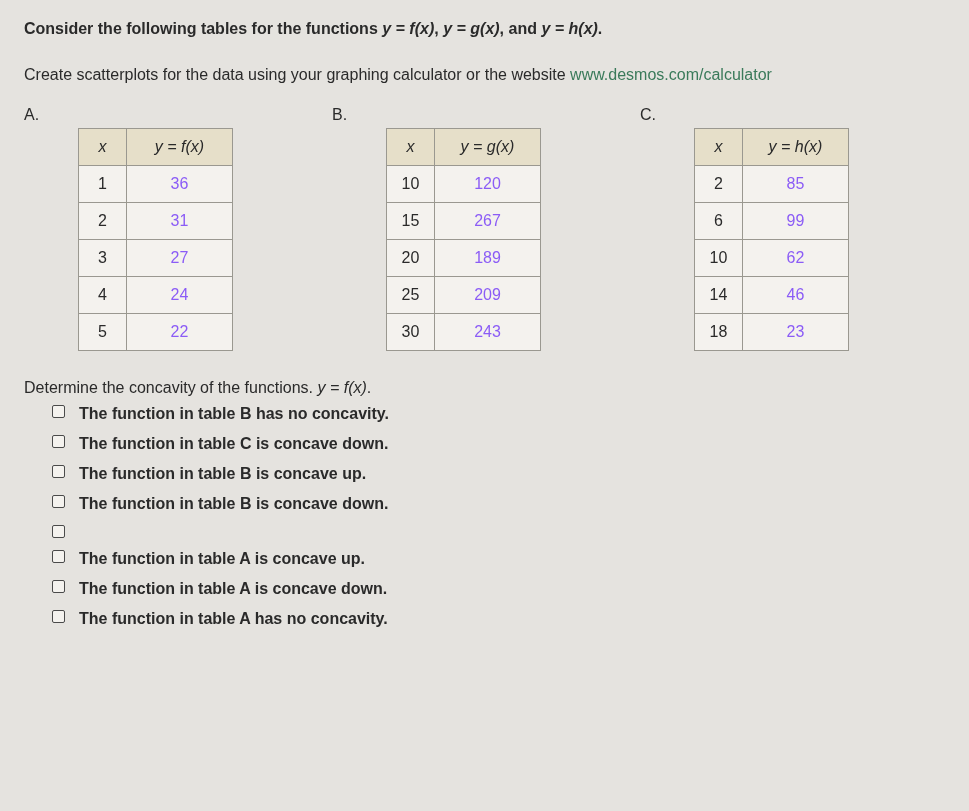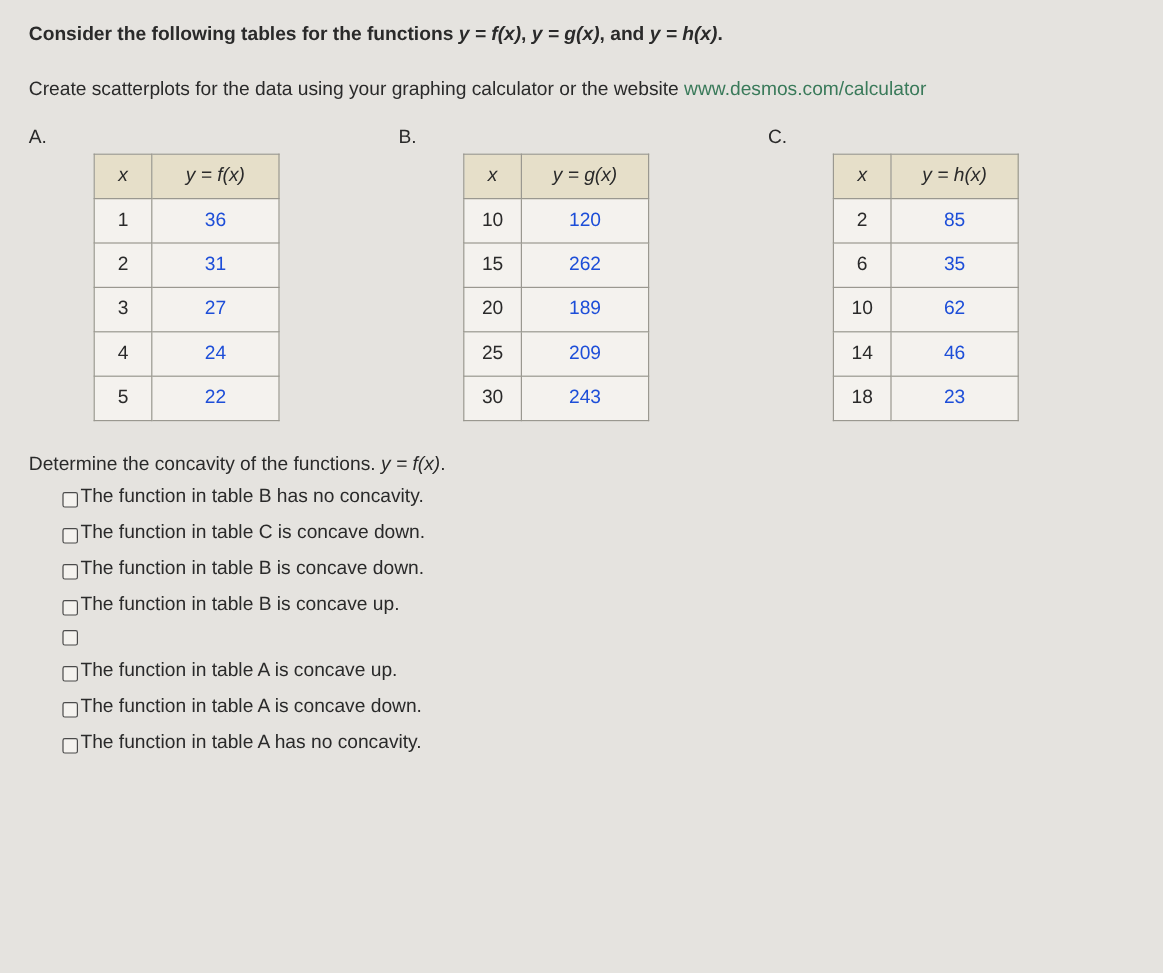--- a/index.html
+++ b/index.html
@@ -34,28 +34,29 @@
     text-align: center;
     padding: 9px 0;
     font-weight: 400;
   }
   th {
     background: #e6dfc9;
     font-style: italic;
   }
   .col-x { width: 48px; }
   .col-y { width: 106px; }
-  td.col-y { color: #1d4ed8; margin-left: 36px; }
+  td.col-y { color: #8b5cf6; margin-left: 36px; }
   .question { margin-bottom: 2px; }
   .options { padding-left: 28px; }
   .opt-row {
     display: flex;
-    align-items: flex-end;
-    gap: 2px;
+    align-items: flex-start;
+    gap: 14px;
     padding: 6px 0;
+    font-weight: bold;
   }
   .cb {
     width: 13px; height: 13px;
     border: 1.5px solid #4a4a4a;
     border-radius: 2px;
     background: #f4f2ee;
     flex-shrink: 0;
   }
 </style>
 </head>
@@ -113,21 +114,21 @@
             <tr>
           <th class="col-x">x</th>
           <th class="col-y">y = g(x)</th>
         </tr>
         <tr>
               <td class="col-x">10</td>
               <td class="col-y">120</td>
             </tr>
         <tr>
               <td class="col-x">15</td>
-              <td class="col-y">262</td>
+              <td class="col-y">267</td>
             </tr>
         <tr>
               <td class="col-x">20</td>
               <td class="col-y">189</td>
             </tr>
         <tr>
               <td class="col-x">25</td>
               <td class="col-y">209</td>
             </tr>
         <tr>
@@ -147,21 +148,21 @@
             <tr>
           <th class="col-x">x</th>
           <th class="col-y">y = h(x)</th>
         </tr>
         <tr>
               <td class="col-x">2</td>
               <td class="col-y">85</td>
             </tr>
         <tr>
               <td class="col-x">6</td>
-              <td class="col-y">35</td>
+              <td class="col-y">99</td>
             </tr>
         <tr>
               <td class="col-x">10</td>
               <td class="col-y">62</td>
             </tr>
         <tr>
               <td class="col-x">14</td>
               <td class="col-y">46</td>
             </tr>
         <tr>
@@ -183,28 +184,28 @@
   <div class="opt-row">
       <span class="cb"></span>
       <span>The function in table B has no concavity.</span>
     </div>
   <div class="opt-row">
       <span class="cb"></span>
       <span>The function in table C is concave down.</span>
     </div>
   <div class="opt-row">
       <span class="cb"></span>
+      <span>The function in table B is concave up.</span>
+    </div>
+  <div class="opt-row">
+      <span class="cb"></span>
       <span>The function in table B is concave down.</span>
     </div>
   <div class="opt-row">
       <span class="cb"></span>
-      <span>The function in table B is concave up.</span>
-    </div>
-  <div class="opt-row">
-      <span class="cb"></span>
     </div>
   <div class="opt-row">
       <span class="cb"></span>
       <span>The function in table A is concave up.</span>
     </div>
   <div class="opt-row">
       <span class="cb"></span>
       <span>The function in table A is concave down.</span>
     </div>
   <div class="opt-row">

